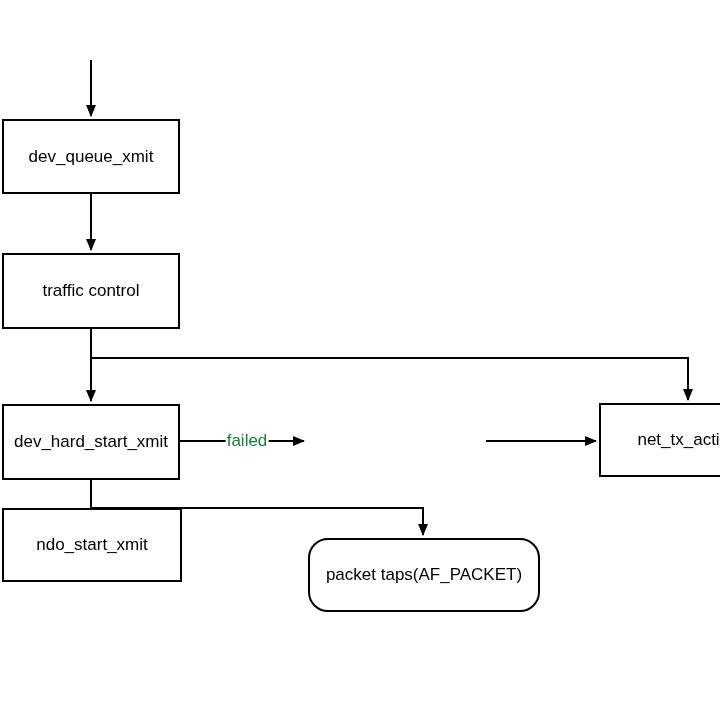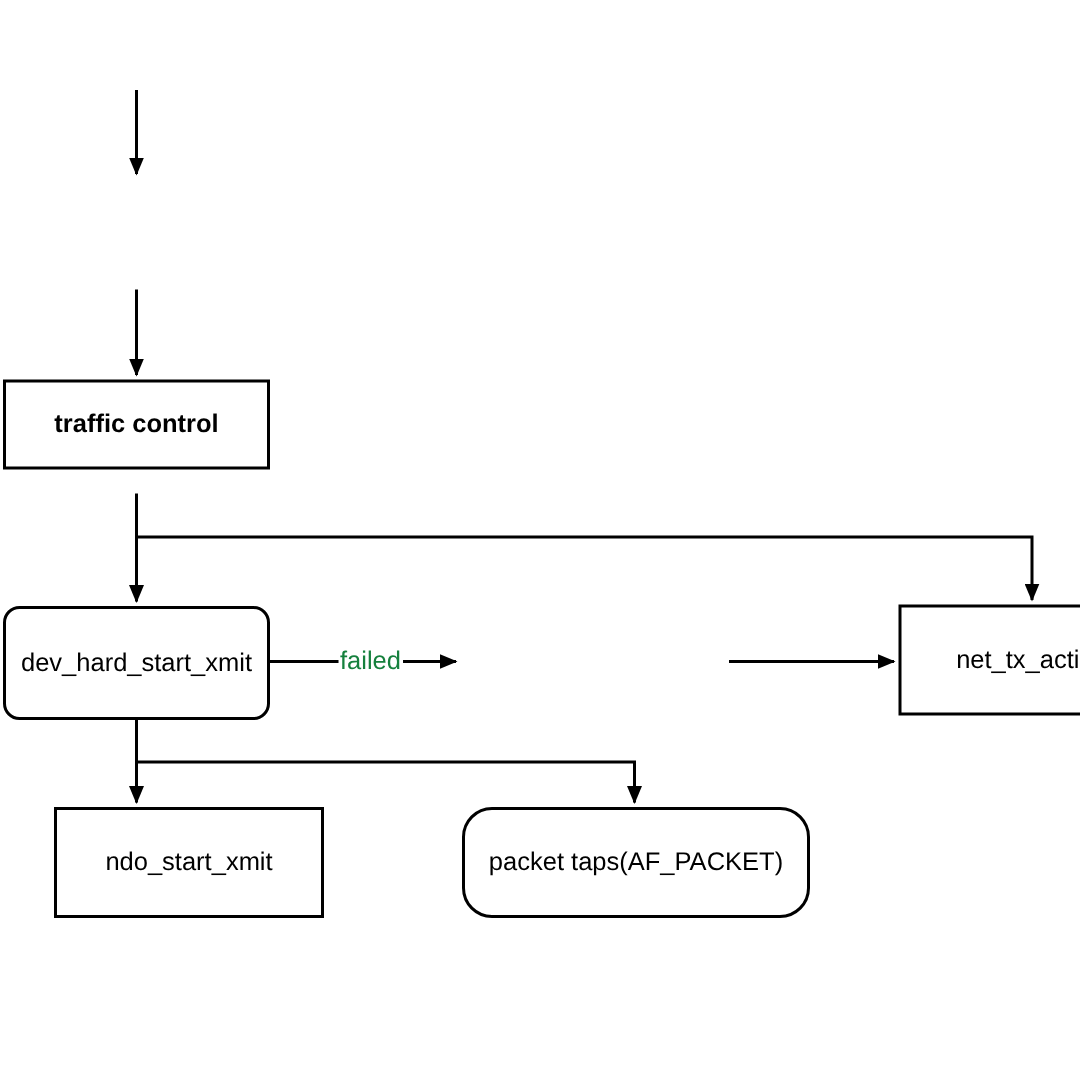--- a/index.html
+++ b/index.html
@@ -35,25 +35,25 @@
     line-height: 1.25;
     color: #000000;
   }
   .node span {
     white-space: pre-line;
     display: block;
     width: 100%;
   }
   
   #n-dev-queue-xmit      { left: 2px;   top: 119px; width: 178px; height: 75px; }
-  #n-traffic-control     { left: 2px;   top: 253px; width: 178px; height: 60px; font-weight: bold; }
-  #n-dev-hard-start-xmit { left: 2px;   top: 404px; width: 178px; height: 76px; border-radius: 11px; }
+  #n-traffic-control     { left: 2px;   top: 253px; width: 178px; height: 76px; }
+  #n-dev-hard-start-xmit { left: 2px;   top: 404px; width: 178px; height: 76px; }
   #n-raise-softirq       { left: 307px; top: 403px; width: 179px; height: 75px; }
   #n-net-tx-action       { left: 599px; top: 403px; width: 178px; height: 74px; }
-  #n-ndo-start-xmit      { left: 2px;   top: 538px; width: 180px; height: 74px; margin-left: 34px; }
+  #n-ndo-start-xmit      { left: 2px;   top: 508px; width: 180px; height: 74px; }
   #n-packet-taps         { left: 308px; top: 538px; width: 232px; height: 74px; border-radius: 20px; }
 
   .edge-label {
     position: absolute;
     left: 247px;
     top: 441px;
     transform: translate(-50%, -50%);
     background: #ffffff;
     padding: 0 1px;
     font-size: 17px;
@@ -76,20 +76,23 @@
     <path d="M91,60 L91,116" marker-end="url(#arrow)"></path>
     <path d="M91,193 L91,250" marker-end="url(#arrow)"></path>
     <path d="M91,329 L91,401" marker-end="url(#arrow)"></path>
     <path d="M91,358 L688,358 L688,400" marker-end="url(#arrow)"></path>
     <path d="M180,441 L304,441" marker-end="url(#arrow)"></path>
     <path d="M486,441 L596,441" marker-end="url(#arrow)"></path>
     <path d="M91,480 L91,535" marker-end="url(#arrow)"></path>
     <path d="M91,508 L423,508 L423,535" marker-end="url(#arrow)"></path>
   </svg>
 
+  <div class="node" id="n-dev-queue-xmit">
+    <span>dev_queue_xmit</span>
+  </div>
 
   <div class="node" id="n-traffic-control">
     <span>traffic control</span>
   </div>
 
   <div class="node" id="n-dev-hard-start-xmit">
     <span>dev_hard_start_xmit</span>
   </div>
 
 

